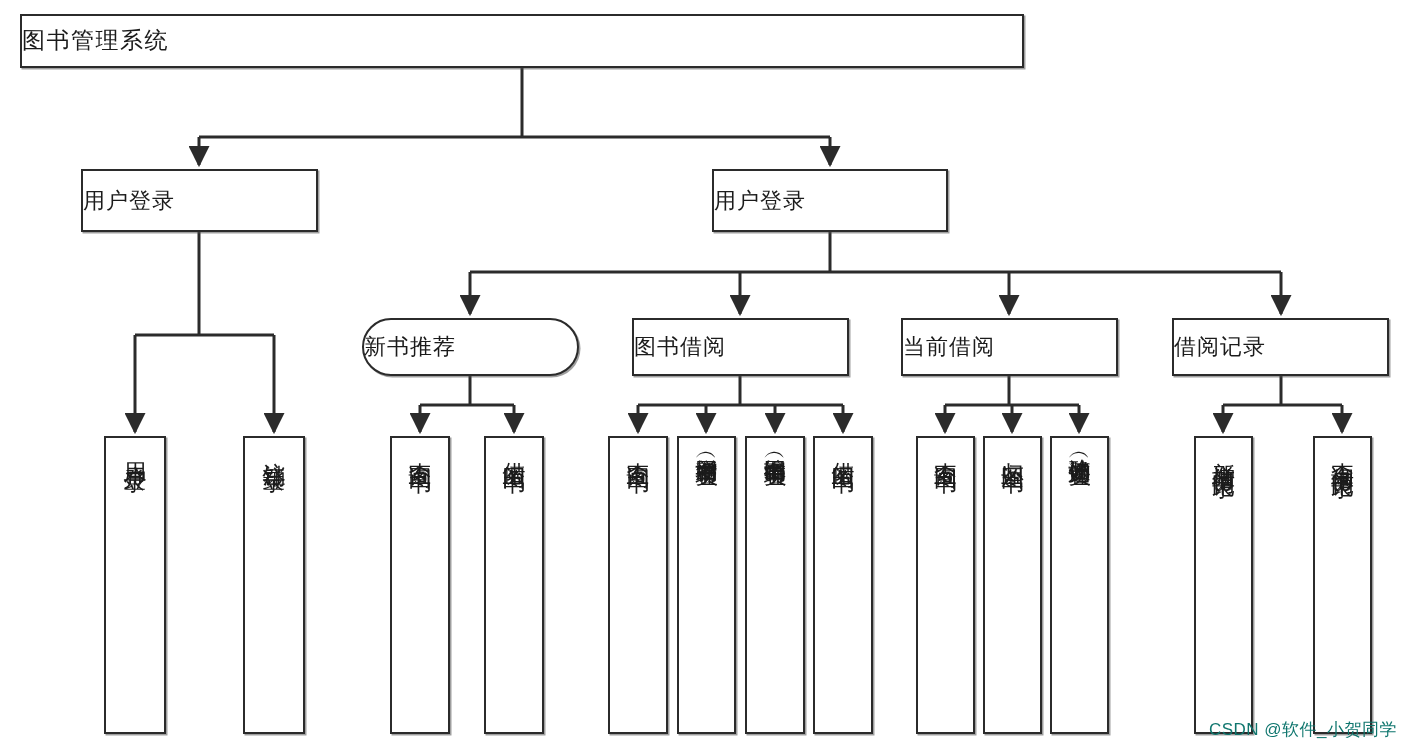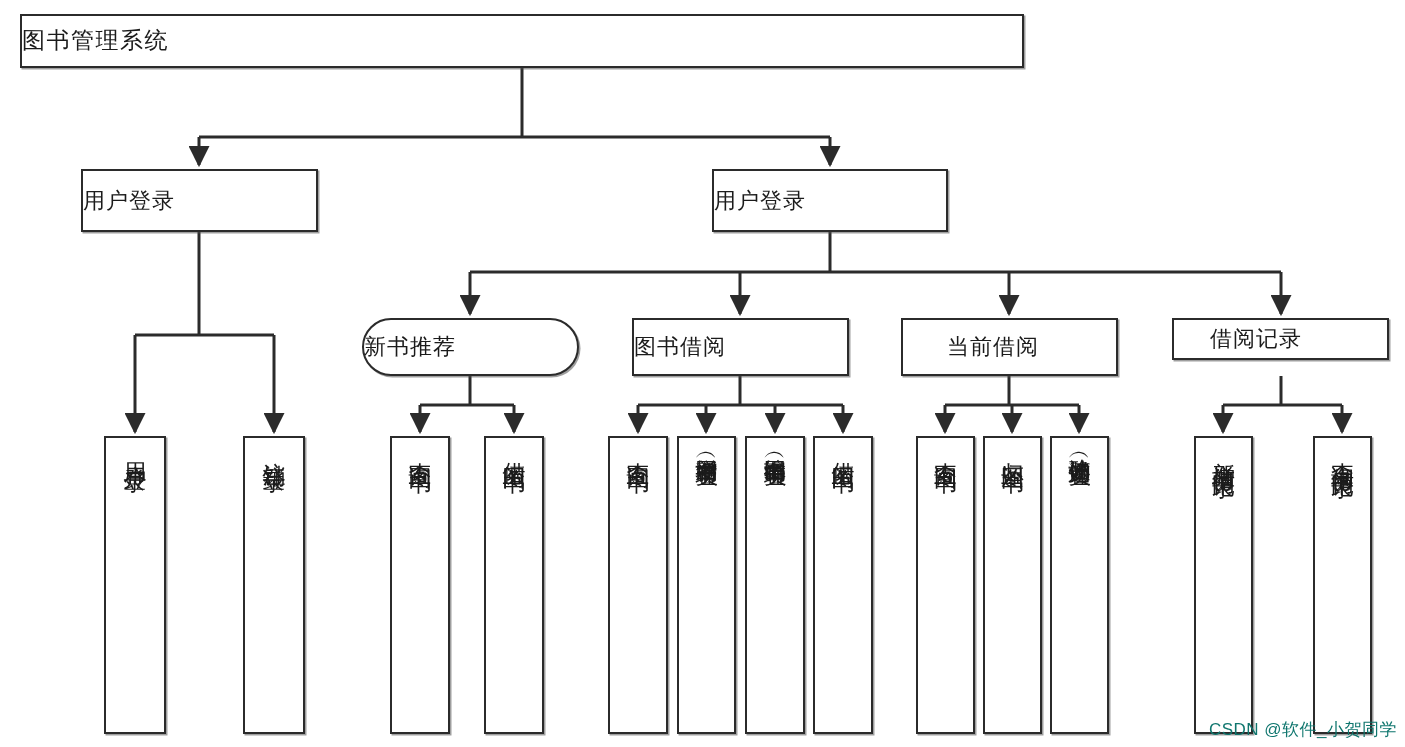--- a/index.html
+++ b/index.html
@@ -148,24 +148,24 @@
   <div class="node horiz" style="left: 712px; top: 169px; width: 236px; height: 63px;">
     <span class="label">用户登录</span>
   </div>
 
   <div class="node horiz" style="left: 362px; top: 318px; width: 217px; height: 58px; border-radius: 29px;">
     <span class="label">新书推荐</span>
   </div>
   <div class="node horiz" style="left: 632px; top: 318px; width: 217px; height: 58px;">
     <span class="label">图书借阅</span>
   </div>
-  <div class="node horiz" style="left: 901px; top: 318px; width: 217px; height: 58px; padding-left: 44px;">
+  <div class="node horiz" style="left: 901px; top: 318px; width: 217px; height: 58px;">
     <span class="label">当前借阅</span>
   </div>
-  <div class="node horiz" style="left: 1172px; top: 318px; width: 217px; height: 42px; padding-left: 36px;">
+  <div class="node horiz" style="left: 1172px; top: 318px; width: 217px; height: 58px;">
     <span class="label">借阅记录</span>
   </div>
 
   <div class="node leaf" style="left: 104px; top: 436px; width: 62px; height: 298px;">
     <span class="label">用户登录</span>
   </div>
   <div class="node leaf" style="left: 243px; top: 436px; width: 62px; height: 298px;">
     <span class="label">注销登录</span>
   </div>
   <div class="node leaf" style="left: 390px; top: 436px; width: 60px; height: 298px;">

